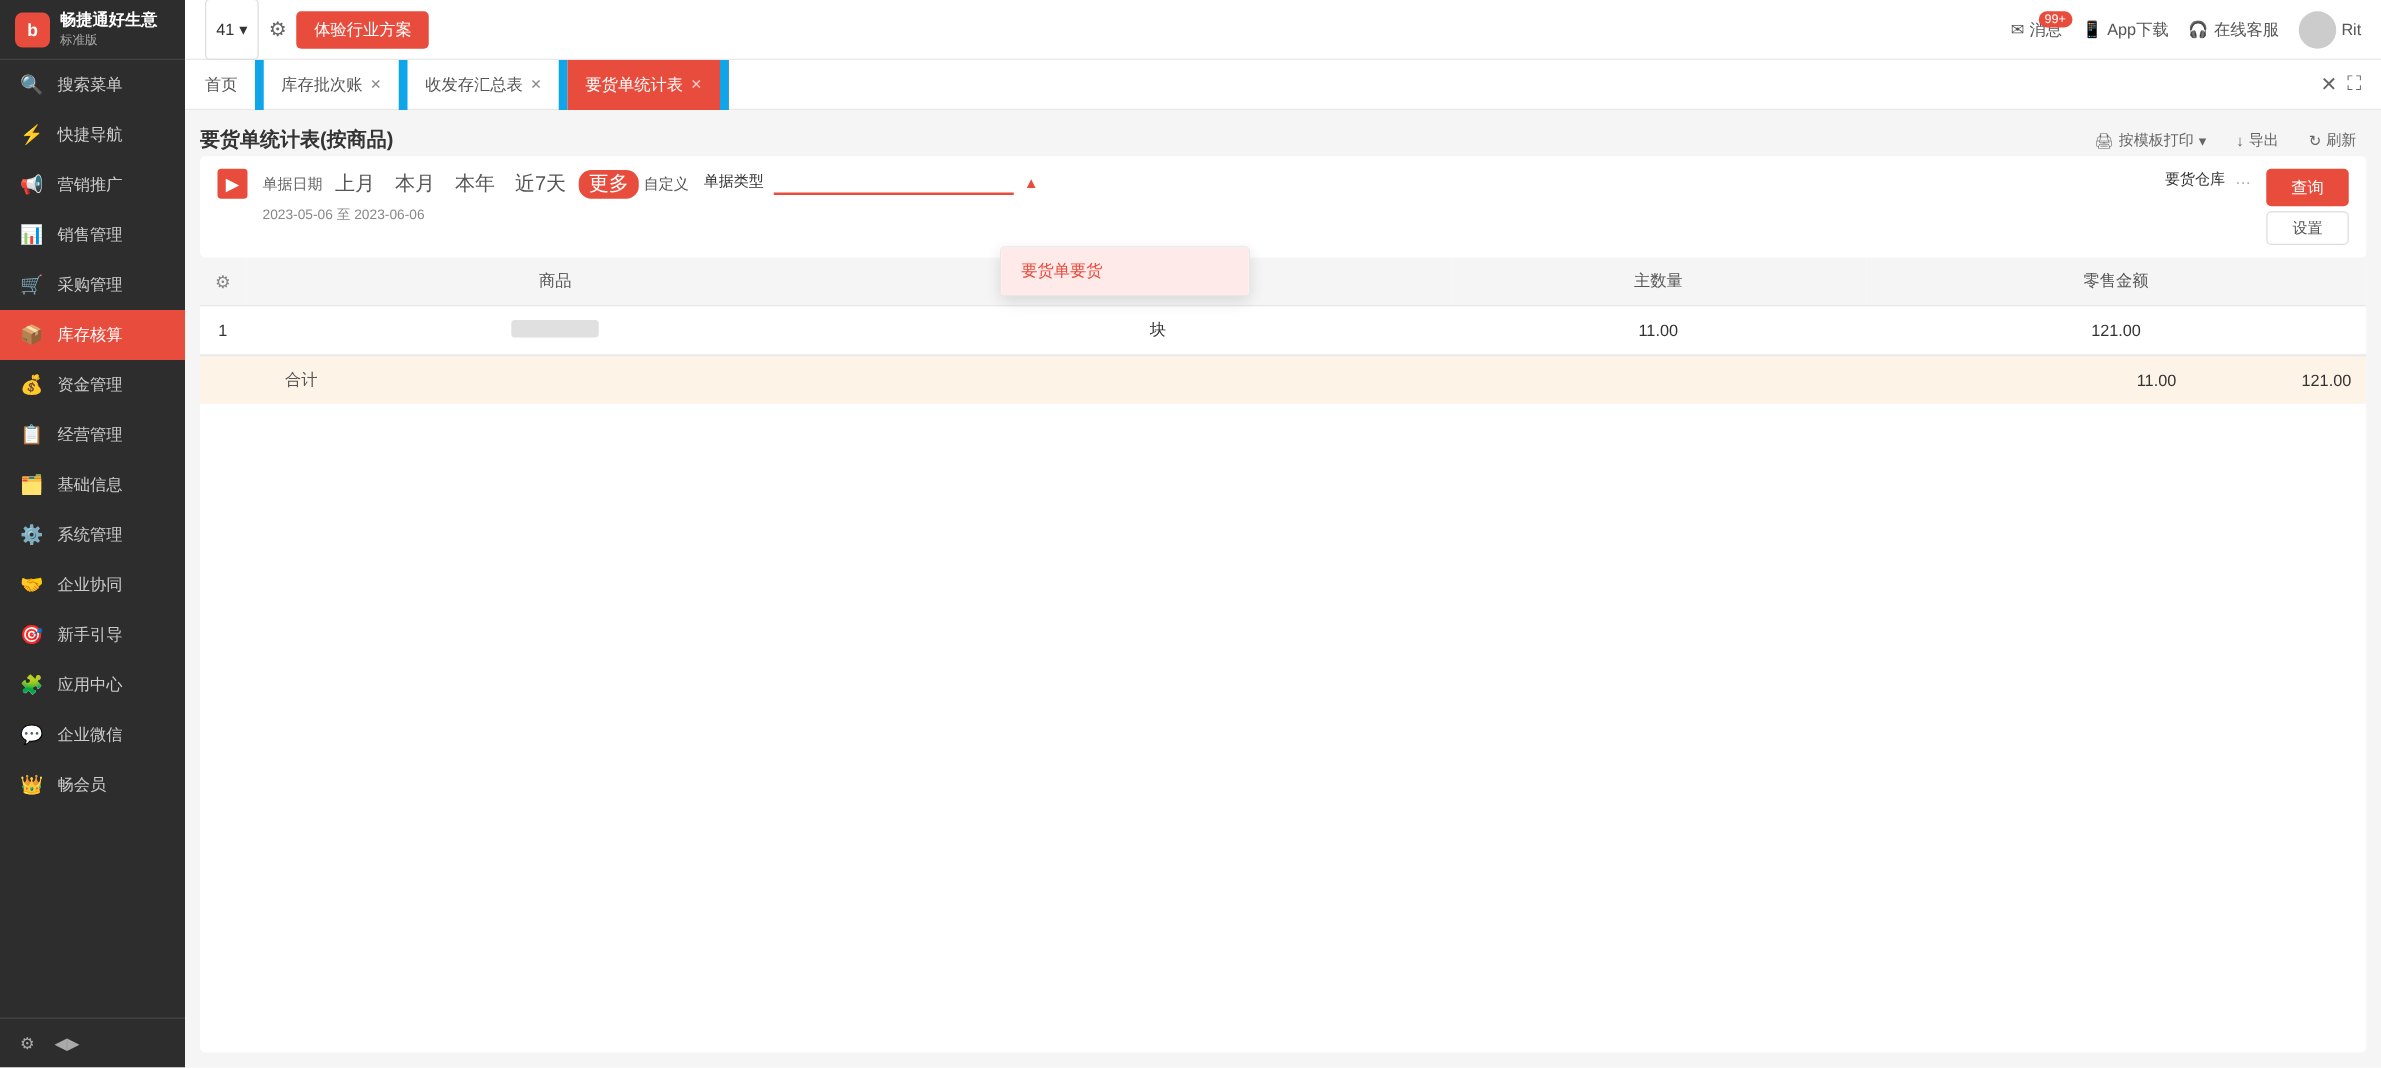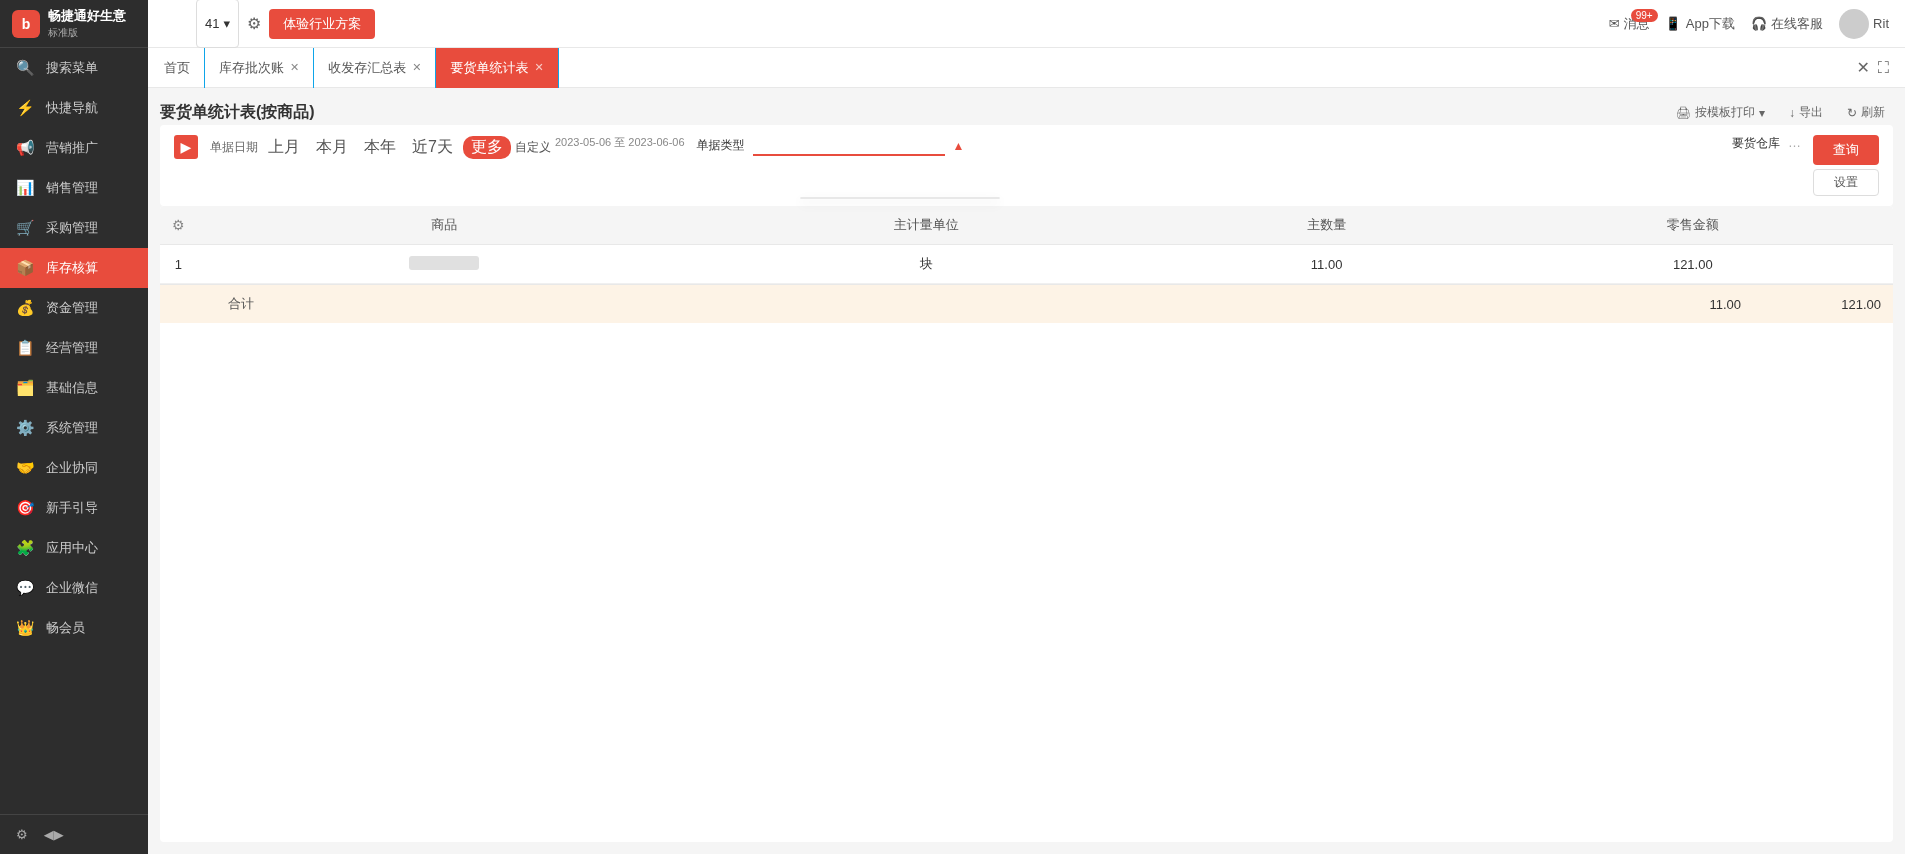--- a/index.html
+++ b/index.html
@@ -91,21 +91,20 @@
     .company-selector {
       display: flex;
       align-items: flex-start;
       gap: 4px;
       font-size: 13px;
       color: #333;
       cursor: pointer;
       border: 1px solid #ddd;
       border-radius: 4px;
       padding: 16px 8px;
-      margin-left: 32px;
     }
     .settings-icon { cursor: pointer; color: #666; font-size: 16px; }
     .trial-btn {
       background: #e84c3d;
       color: #fff;
       border: none;
       border-radius: 4px;
       padding: 6px 14px;
       font-size: 13px;
       cursor: pointer;
@@ -152,21 +151,21 @@
       gap: 0;
     }
     .tab {
       display: flex;
       align-items: center;
       padding: 0 14px;
       height: 40px;
       font-size: 13px;
       color: #555;
       cursor: pointer;
-      border-right: 1px solid #0ea5e9;
+      border-right: 7px solid #0ea5e9;
       gap: 6px;
       white-space: nowrap;
     }
     .tab:first-child { padding-left: 0; }
     .tab.active {
       background: #e84c3d;
       color: #fff;
     }
     .tab .close-icon { font-size: 11px; opacity: 0.7; }
     .tabs-actions {
@@ -225,21 +224,21 @@
       display: flex;
       align-items: center;
       justify-content: center;
       cursor: pointer;
       color: #fff;
       font-size: 14px;
       flex-shrink: 0;
     }
     .filter-group {
       display: flex;
-      flex-direction: row;
+      flex-direction: column;
       gap: 4px;
     }
     .filter-label { font-size: 12px; color: #666; white-space: nowrap; }
     .date-buttons { display: flex; align-items: center; gap: 4px; }
     .date-btn {
       font-size: 16px;
       color: #555;
       cursor: pointer;
       padding: 2px 6px;
       border-radius: 3px;
@@ -562,20 +561,21 @@
         <span class="warehouse-label">要货仓库</span>
         <span style="color:#aaa;font-size:13px;cursor:pointer;">…</span>
       </div>
 
       <div class="filter-right-actions">
         <button class="query-btn">查询</button>
         <div class="settings-btn">设置</div>
       </div>
 
       <div class="dropdown-overlay">
+        <div class="dropdown-item selected">要货单要货</div>
       </div>
     </div>
 
     <div class="table-wrapper">
       <table class="data-table">
         <thead>
           <tr>
             <th class="col-settings">
               <span class="settings-gear">⚙</span>
             </th>

